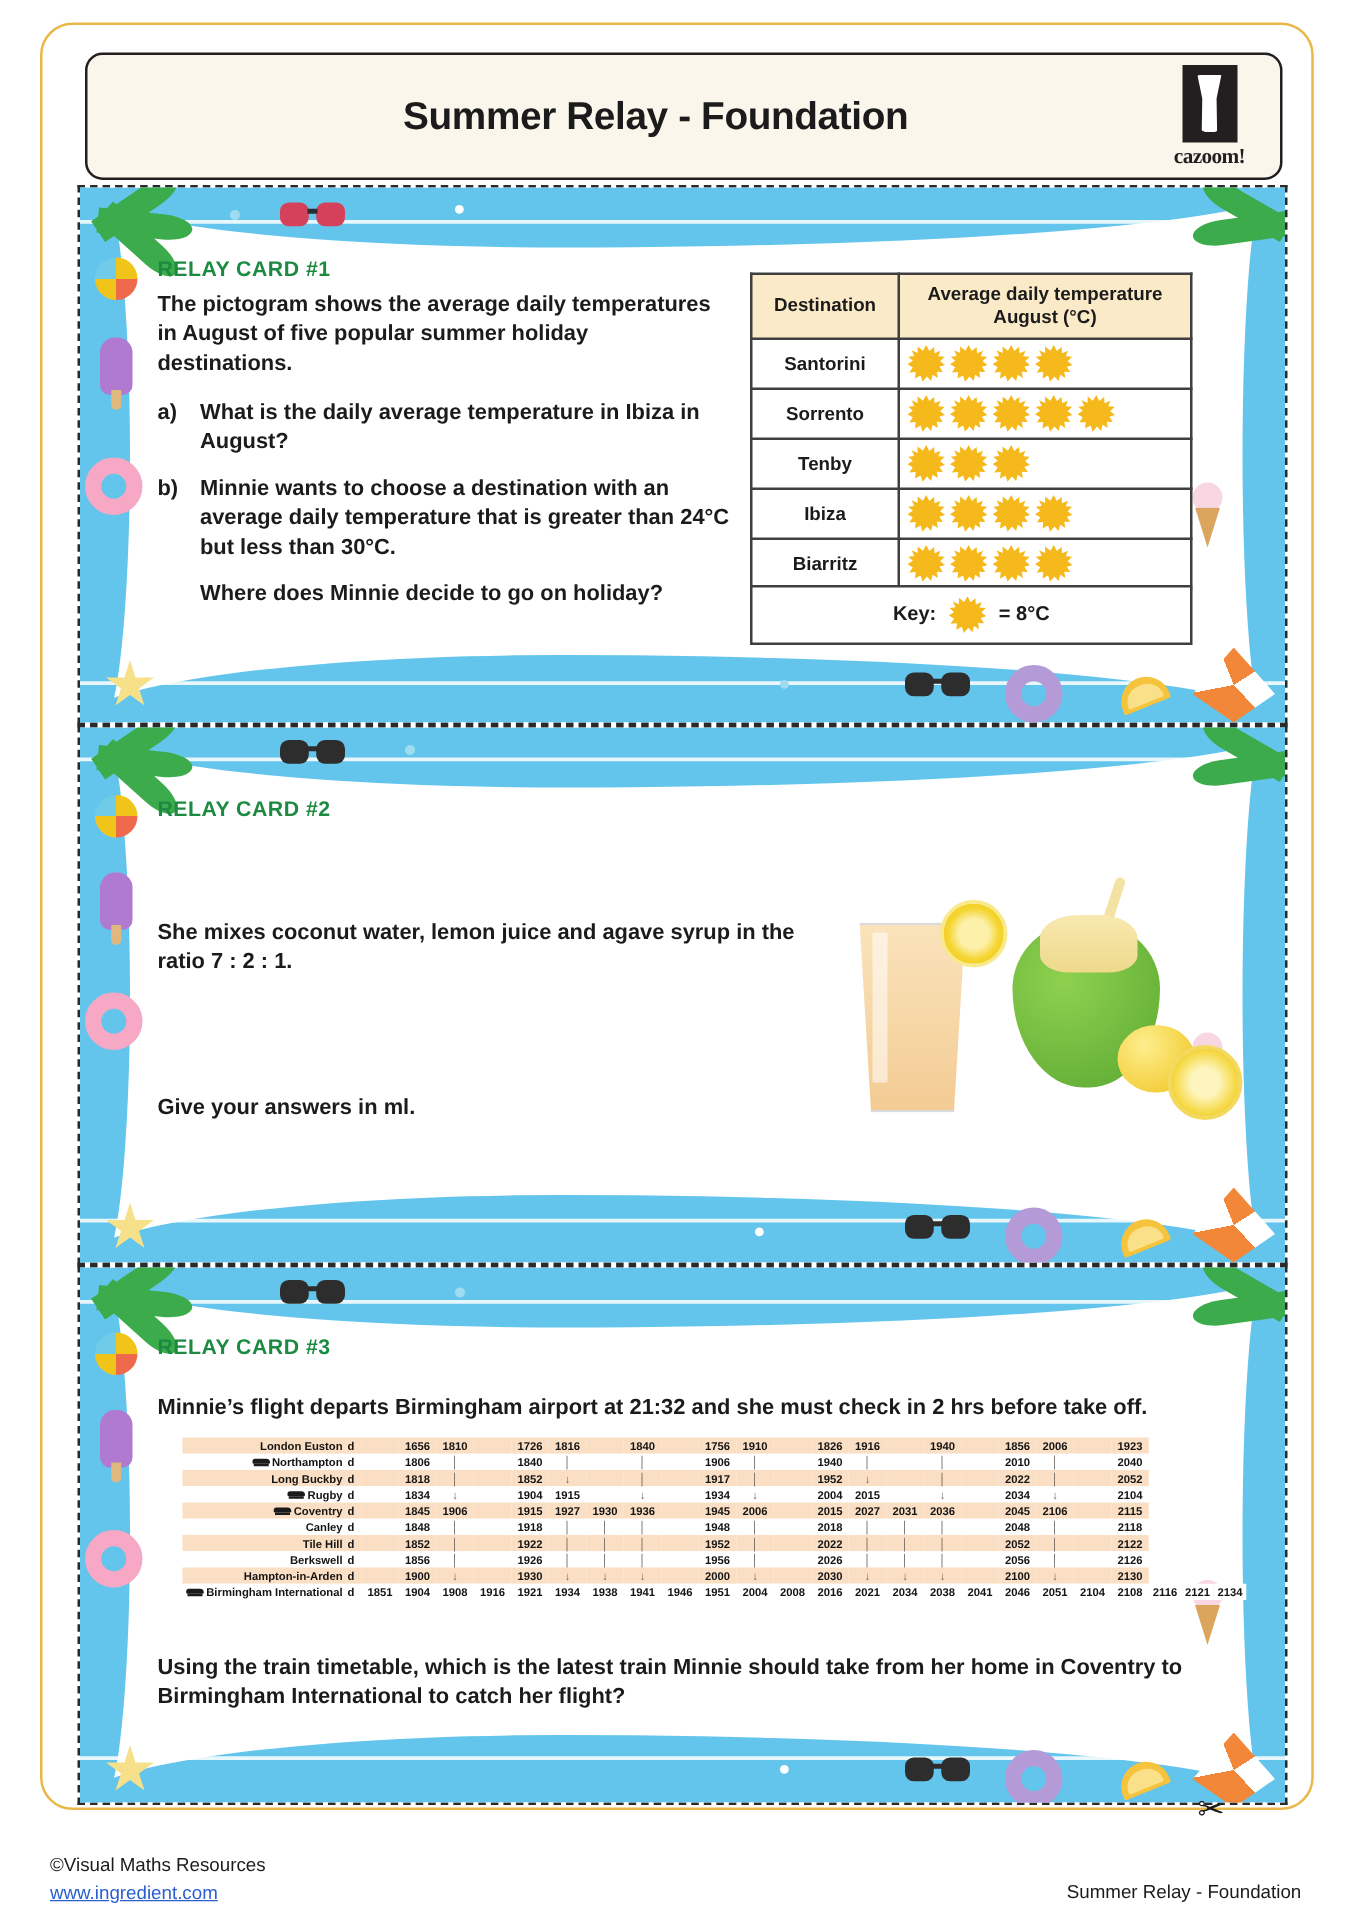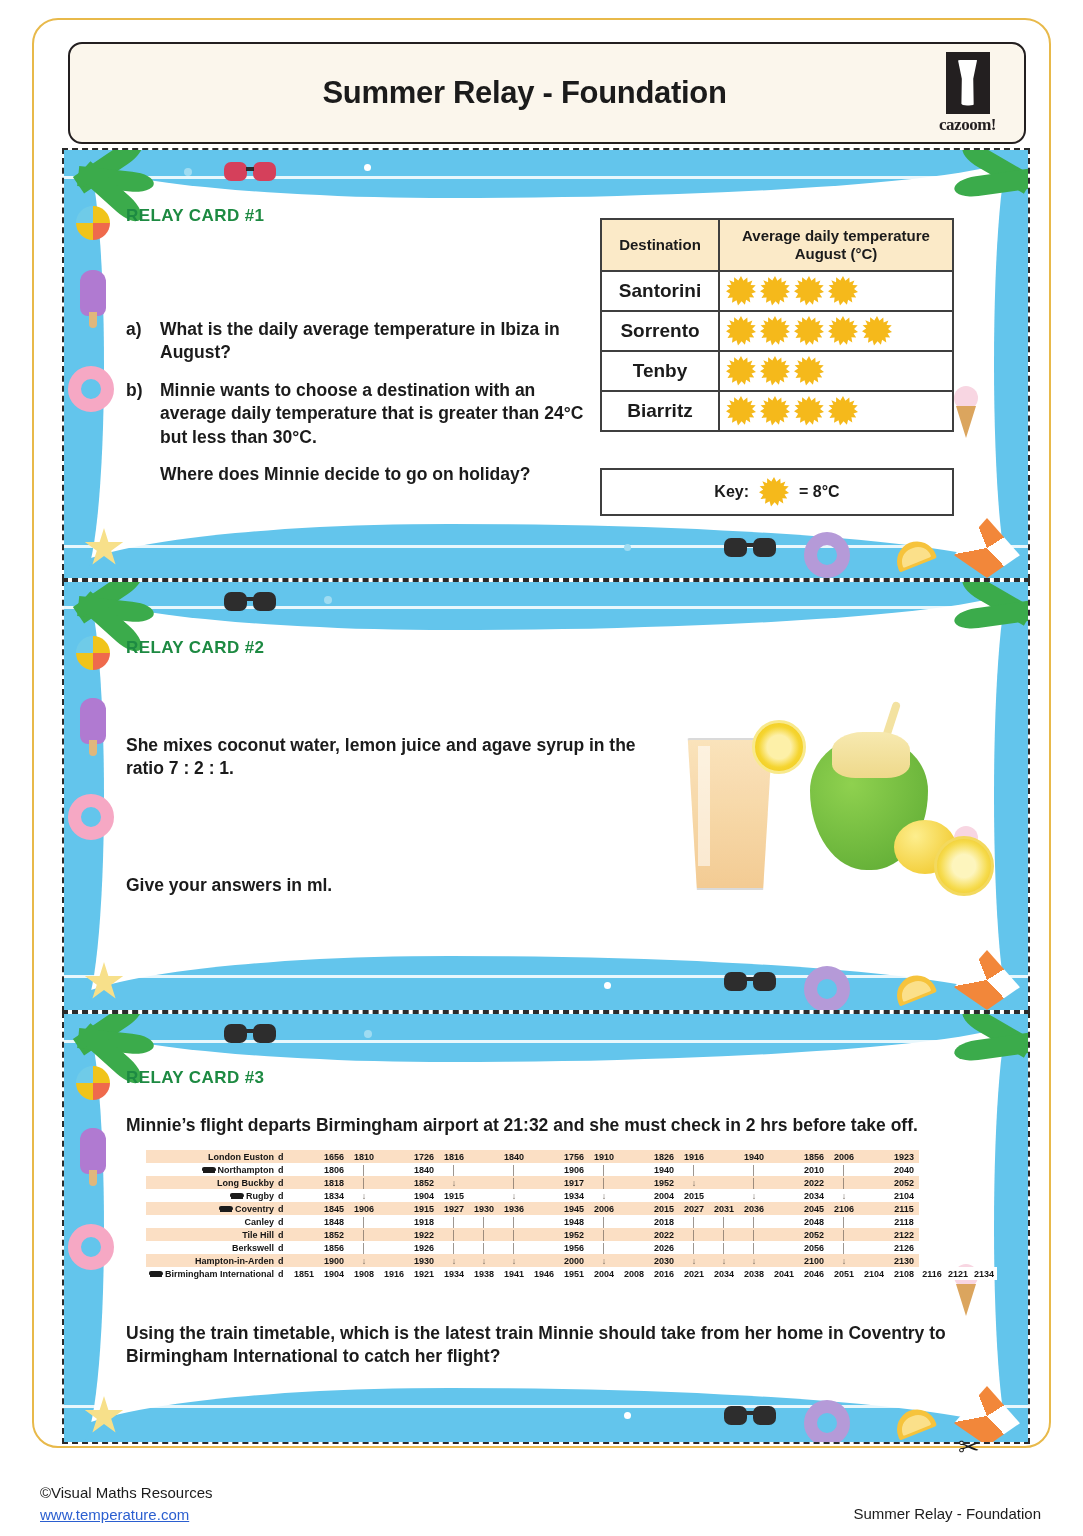--- a/index.html
+++ b/index.html
@@ -130,21 +130,21 @@
     width: 354px; border-collapse: collapse;
     z-index: 5;
   }
   .picto td, .picto th { border: 2px solid #3f3f3f; }
   .picto th {
     background: #fbeac8; font-size: 15px; font-weight: bold;
     color: #1b1b1b; padding: 7px 4px; line-height: 1.2;
   }
   .picto th.dest { width: 118px; }
   .picto td.dest {
-    text-align: center; font-size: 19px; font-weight: bold;
+    text-align: center; font-size: 15px; font-weight: bold;
     color: #1b1b1b; padding: 6px 4px; background: #fff;
   }
   .picto td.suns { background: #fff; padding: 4px 6px; height: 38px; }
   .sunrow { display: flex; align-items: center; gap: 4px; }
   .sun { width: 30px; height: 30px; position: relative; flex: none; }
   .sun i {
     position: absolute; inset: 0; display: block;
     background: #f5b91b;
     clip-path: polygon(50% 0%,58% 16%,71% 5%,72% 22%,88% 15%,82% 30%,99% 31%,87% 43%,100% 53%,85% 58%,94% 72%,78% 71%,81% 88%,67% 79%,63% 96%,52% 84%,40% 98%,35% 81%,20% 89%,22% 72%,5% 73%,14% 59%,0% 51%,14% 42%,2% 31%,18% 29%,11% 14%,27% 21%,27% 4%,41% 15%);
   }
@@ -256,20 +256,21 @@
   <div class="ring p" style="left:740px;top:382px;"></div>
   <div class="lemonslice" style="left:830px;top:392px;"></div>
   <div class="umbrella" style="left:890px;top:368px;"></div>
   <div class="starfish" style="left:20px;top:378px;"></div>
   <div class="icecream" style="left:890px;top:236px;">
       <div class="sc"></div>
       <div class="cn"></div>
     </div>
 
   <div class="card-label" style="left:62px;top:56px;">RELAY CARD #1</div>
+  <div class="qtext" style="left:62px;top:82px;width:450px;">The pictogram shows the average daily temperatures in August of five popular summer holiday destinations.</div>
   <div class="qlist" style="left:62px;top:168px;width:468px;">
     <div class="qrow">
         <span class="qmark">a)</span>
         <span>What is the daily average temperature in Ibiza in August?</span>
       </div>
     <div class="qrow">
         <span class="qmark">b)</span>
         <span>Minnie wants to choose a destination with an average daily temperature that is greater than 24°C but less than 30°C.</span>
       </div>
     <div class="qrow">
@@ -331,20 +332,39 @@
     <td class="suns">
           <div class="sunrow">
       <div class="sun">
               <i></i>
             </div>
       <div class="sun">
               <i></i>
             </div>
       <div class="sun sun-frag">
               <span class="base frag-50"></span>
+            </div>
+    </div>
+        </td>
+  </tr>
+  <tr>
+    <td class="dest">Ibiza</td>
+    <td class="suns">
+          <div class="sunrow">
+      <div class="sun">
+              <i></i>
+            </div>
+      <div class="sun">
+              <i></i>
+            </div>
+      <div class="sun">
+              <i></i>
+            </div>
+      <div class="sun sun-frag">
+              <span class="base frag-75"></span>
             </div>
     </div>
         </td>
   </tr>
   <tr>
     <td class="dest">Biarritz</td>
     <td class="suns">
           <div class="sunrow">
       <div class="sun">
               <i></i>
@@ -721,16 +741,16 @@
         <td style="width: 26px;">2108</td>
         <td style="width: 26px;">2116</td>
         <td style="width: 26px;">2121</td>
         <td style="width: 26px;">2134</td>
       </tr>
     </tbody>
 </table>
 
 <div class="footer-left">
   <div>©Visual Maths Resources</div>
-  <a href="#">www.temperature.com</a>
+  <a href="#">www.ingredient.com</a>
 </div>
 <div class="footer-right">Summer Relay - Foundation</div>
 <div class="scissors" style="left:958px;top:1432px;">✂</div>
 
 </body></html>

